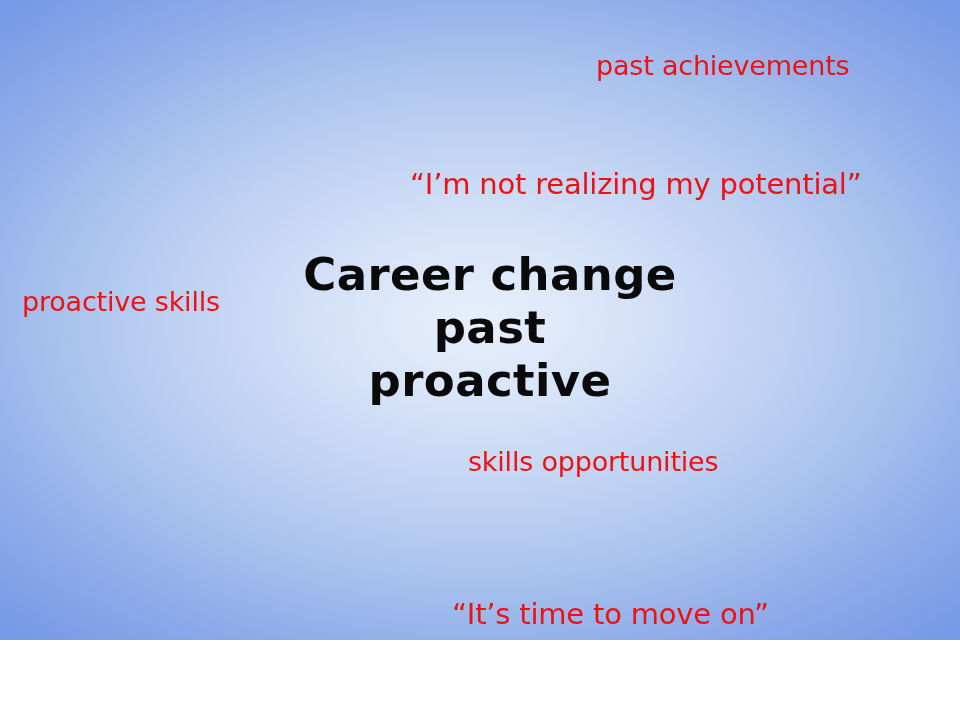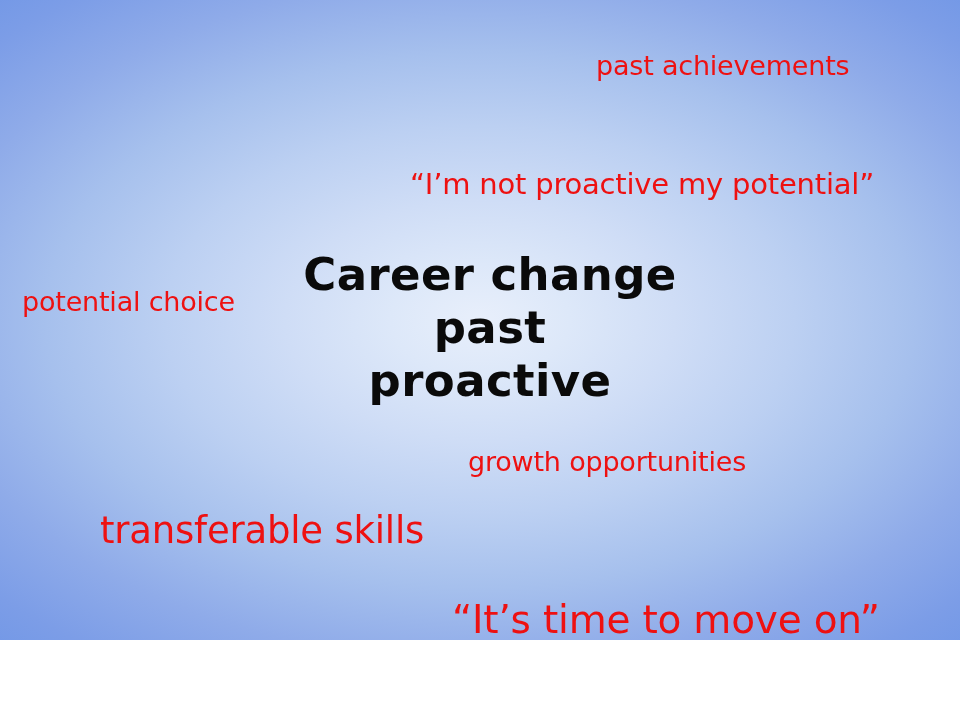--- a/index.html
+++ b/index.html
@@ -64,39 +64,38 @@
     display: block;
   }
 
   
   #tag-past-achievements   { left: 596px; top: 52px;  font-size: 27px; }
   #tag-new-challenge       { left: 90px;  top: 84px;  font-size: 37px; }
   #tag-quote-potential     { left: 410px; top: 170px; font-size: 29px; }
   #tag-proactive-choice    { left: 22px;  top: 288px; font-size: 27px; }
   #tag-growth-opps         { left: 468px; top: 448px; font-size: 27px; }
   #tag-transferable-skills { left: 100px; top: 512px; font-size: 37px; }
-  #tag-quote-move-on       { left: 452px; top: 600px; font-size: 39px; }
+  #tag-quote-move-on       { left: 452px; top: 600px; font-size: 29px; }
 </style>
 </head>
 <body>
 
 <div id="slide">
 
   <div class="phrase tag" id="tag-past-achievements">past achievements</div>
 
 
-  <div class="phrase tag" id="tag-quote-potential">“I’m not proactive my potential”</div>
+  <div class="phrase tag" id="tag-quote-potential">“I’m not realizing my potential”</div>
 
   <div id="headline">
     <span class="hl-line">Career change</span>
     <span class="hl-line">past</span>
     <span class="hl-line">proactive</span>
   </div>
 
-  <div class="phrase tag" id="tag-proactive-choice">potential choice</div>
+  <div class="phrase tag" id="tag-proactive-choice">proactive skills</div>
 
-  <div class="phrase tag" id="tag-growth-opps">growth opportunities</div>
+  <div class="phrase tag" id="tag-growth-opps">skills opportunities</div>
 
-  <div class="phrase tag" id="tag-transferable-skills">transferable skills</div>
 
   <div class="phrase tag" id="tag-quote-move-on">“It’s time to move on”</div>
 
 </div>
 
 </body></html>

